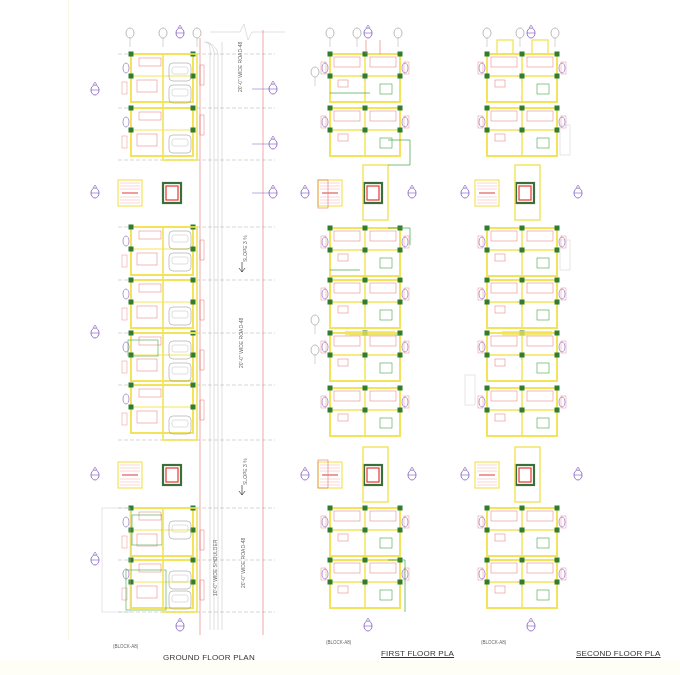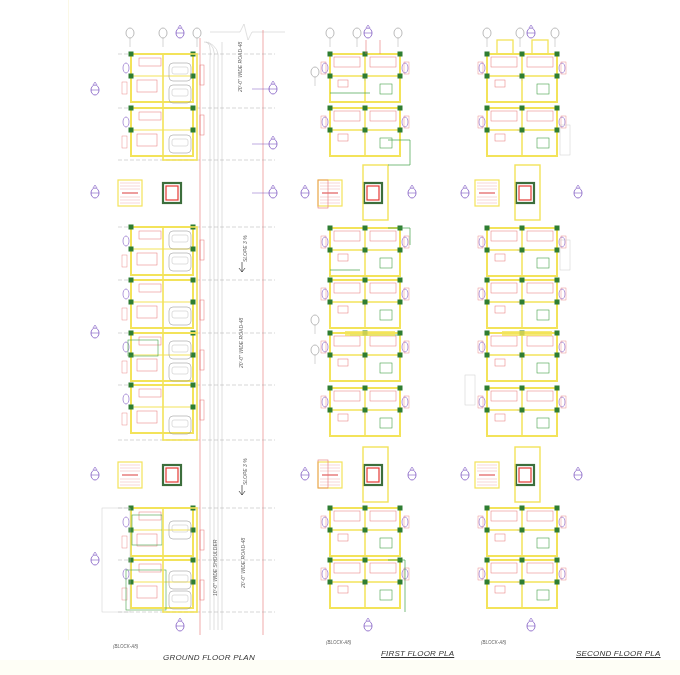--- a/index.html
+++ b/index.html
@@ -1,17 +1,17 @@
 <!DOCTYPE html>
 <html><head>
 <meta charset="utf-8">
 <style>
   html, body { margin:0; padding:0; background:#ffffff; }
   body { width:680px; height:675px; position:relative; overflow:hidden; font-family:"Liberation Sans", sans-serif; }
-  .sheet { position:absolute; left:0; top:0; width:591px; height:675px;font-style:italic; }
+  .sheet { position:absolute; left:0; top:0; width:591px; height:675px; }
   .frame-line { position:absolute; left:68px; top:0; width:1px; height:640px; background:#fbf8e6; }
   .bottom-band { position:absolute; left:0; top:660px; width:680px; height:15px; background:#fefef6; }
   .title { position:absolute; font-size:8px; color:#333; text-decoration:underline; letter-spacing:0.2px; white-space:nowrap; }
   .block-label { position:absolute; font-size:4.5px; color:#666; white-space:nowrap; }
   .road-label { position:absolute; font-size:5px; color:#666; white-space:nowrap; transform:rotate(-90deg); transform-origin:left top; }
   svg { position:absolute; left:0; top:0; }
 </style>
 </head>
 <body>
 

